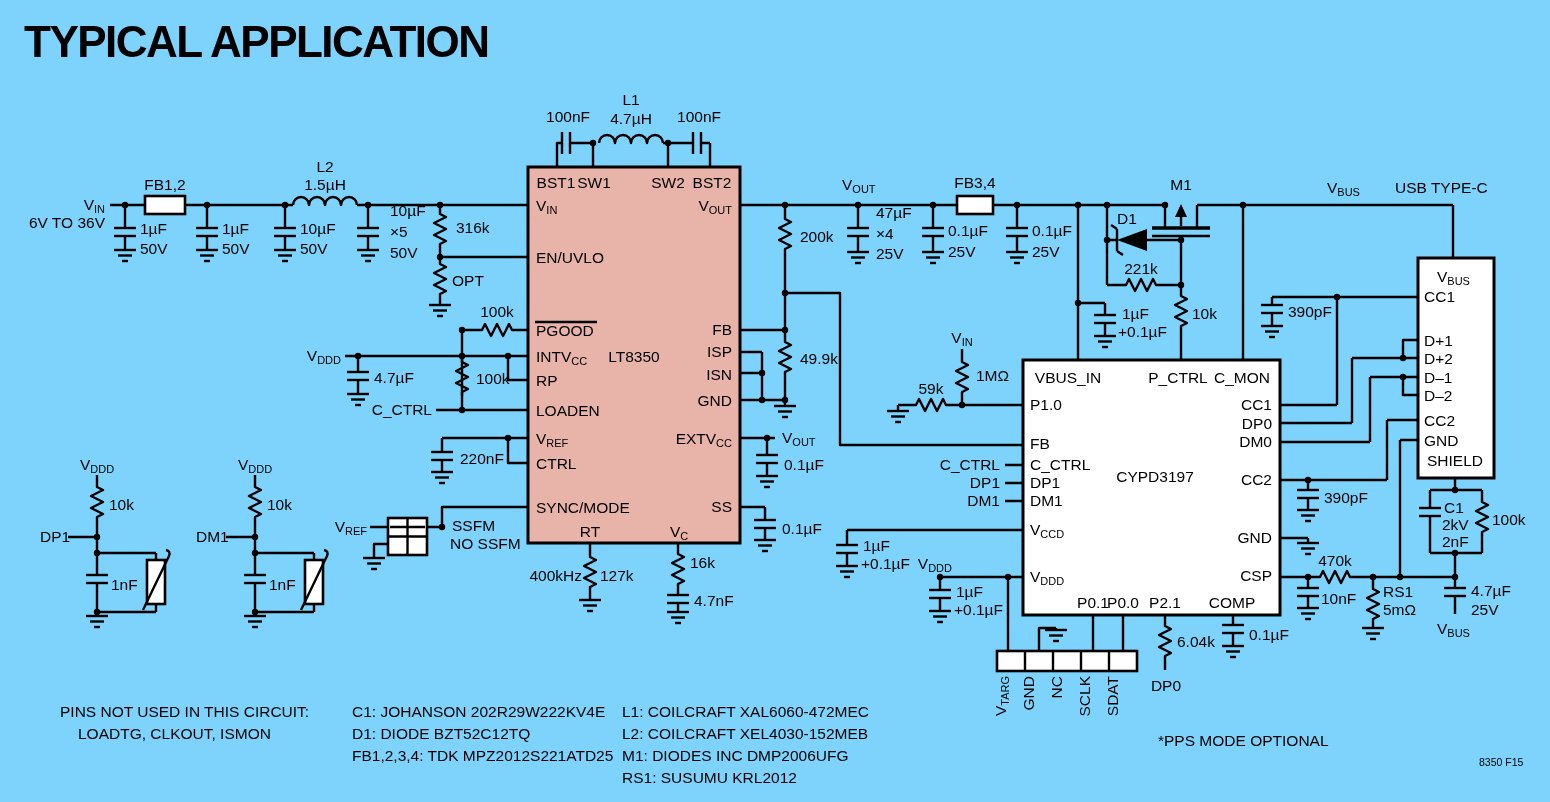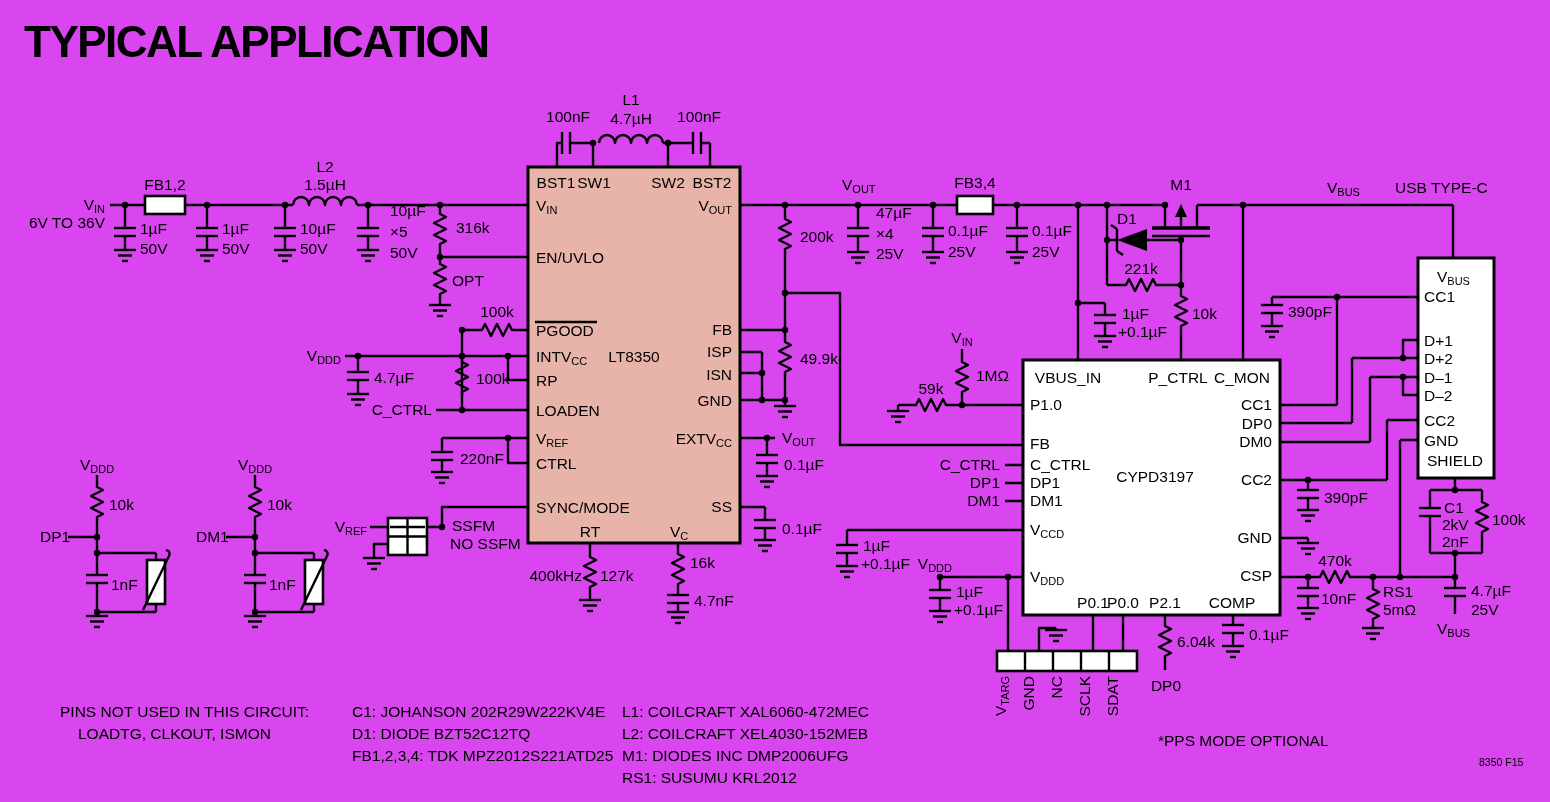--- a/index.html
+++ b/index.html
@@ -1,16 +1,16 @@
 <!DOCTYPE html>
 <html><head>
 <meta charset="utf-8">
 <style>
   html,body{margin:0;padding:0;background:#fff;}
-  #stage{width:1550px;height:802px;position:relative;background:#d946ef;}
+  #stage{width:1550px;height:802px;position:relative;background:#7dd3fc;}
   svg{display:block;}
   svg text{font-family:"Liberation Sans","DejaVu Sans",sans-serif;font-size:15.5px;fill:#000;}
   .sub{font-size:11px;}
   .ttl{font-size:44px;font-weight:900;letter-spacing:-1.5px;}
   .sm{font-size:10.5px;}
   .w{stroke:#000;stroke-width:2.4;fill:none;stroke-linejoin:round;}
   .w2{stroke:#000;stroke-width:3.6;fill:none;}
   .bx{fill:#fff;stroke:#000;stroke-width:2.6;}
   .icb{stroke:#000;stroke-width:3;}
   .dt{fill:#000;stroke:none;}

